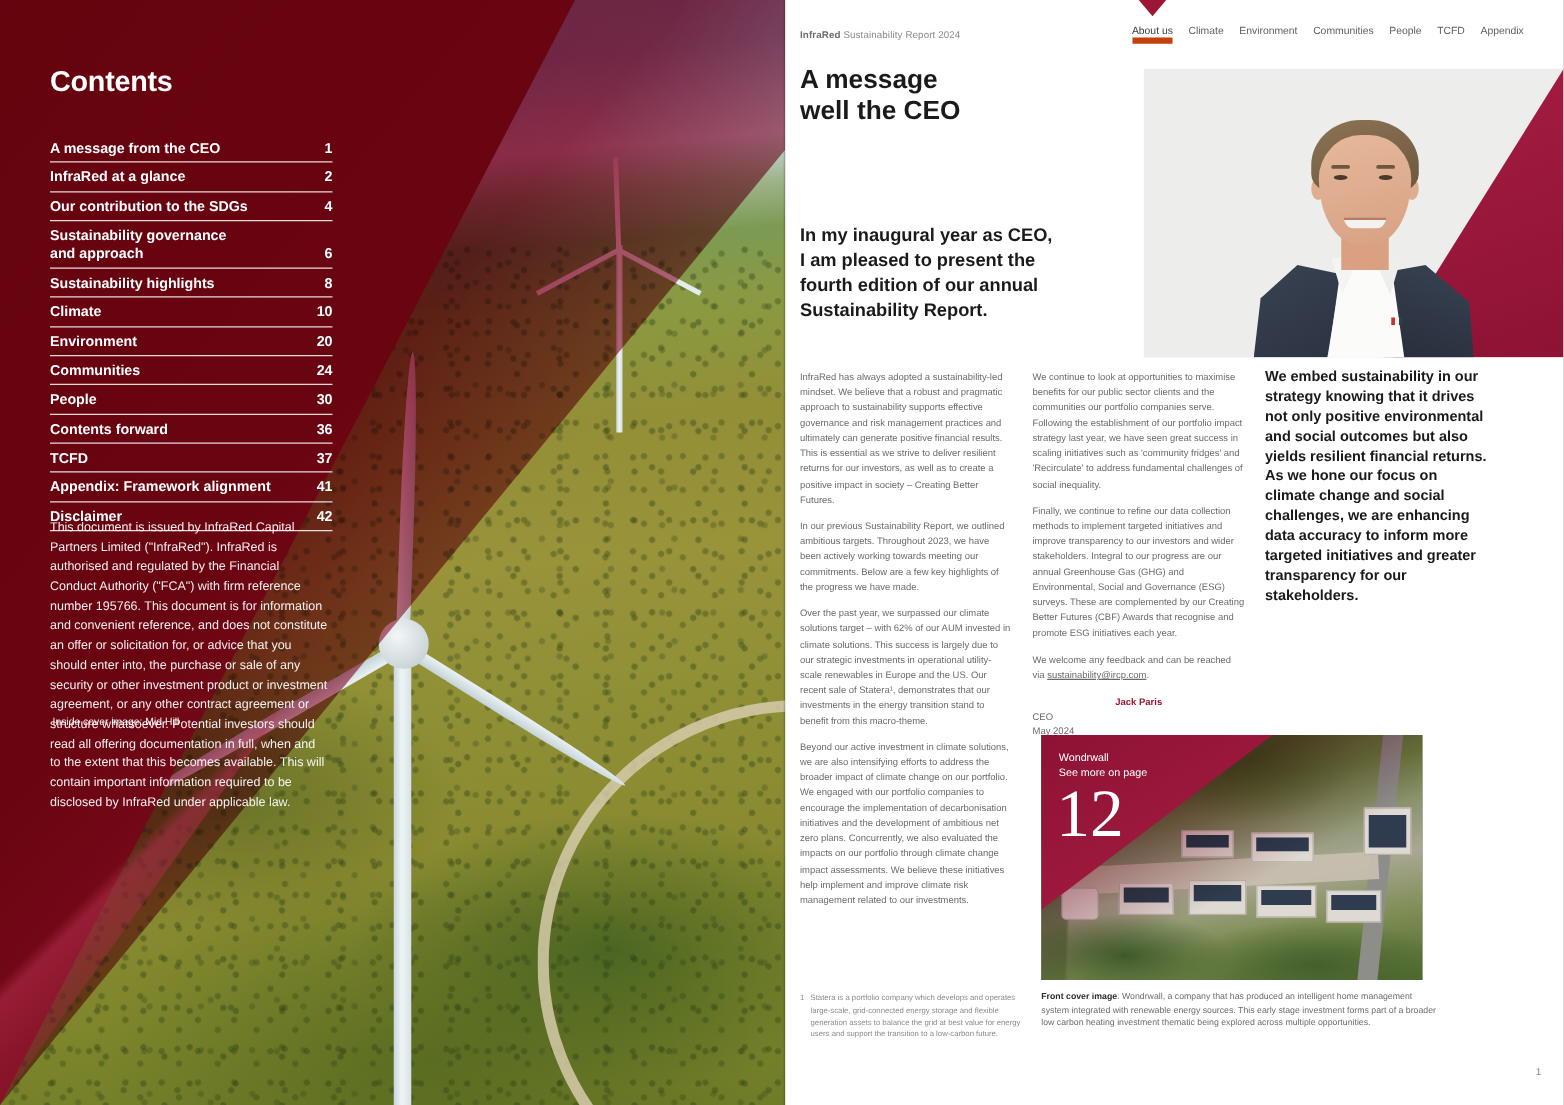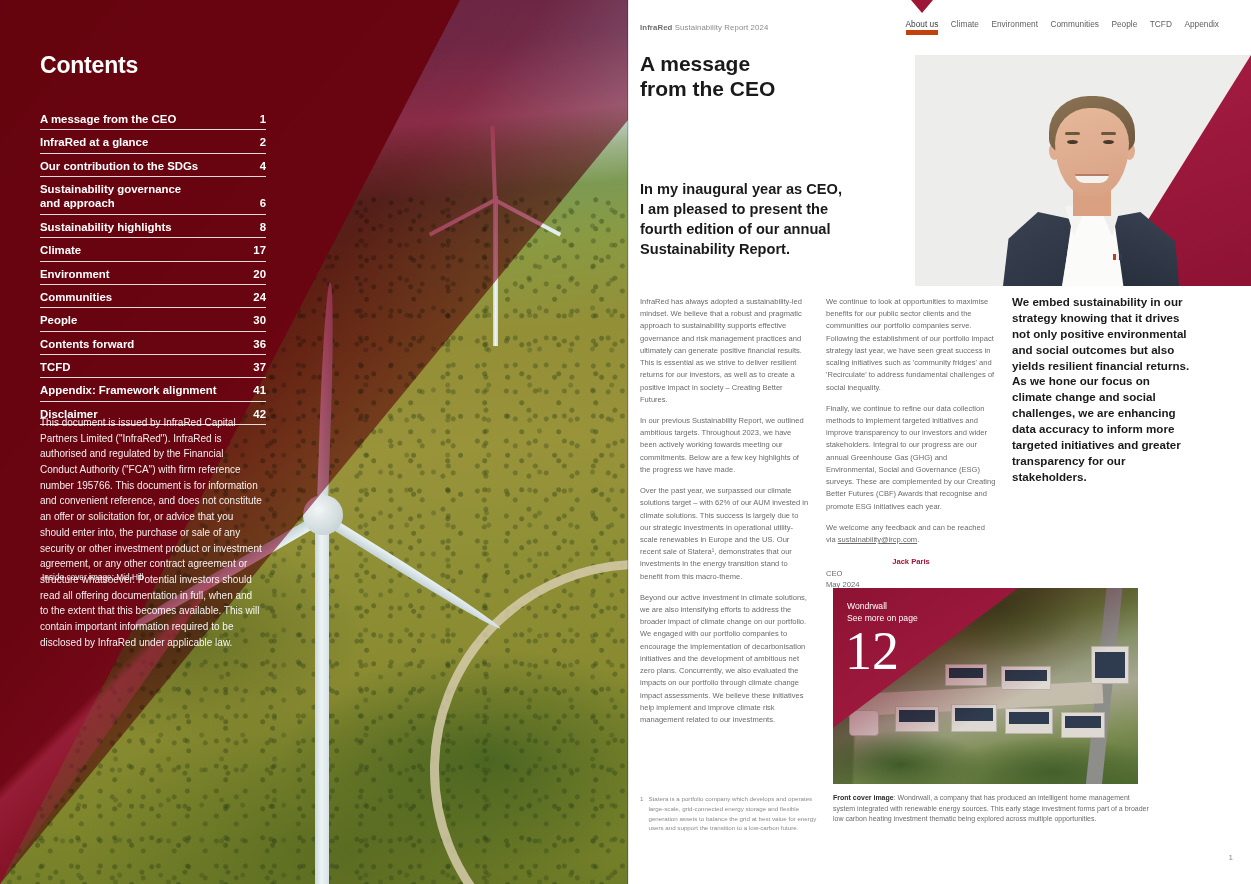--- a/index.html
+++ b/index.html
@@ -304,21 +304,21 @@
             <span class="t">Sustainability governance
 and approach</span>
             <span class="p">6</span>
           </div>
           <div class="toc-row">
             <span class="t">Sustainability highlights</span>
             <span class="p">8</span>
           </div>
           <div class="toc-row">
             <span class="t">Climate</span>
-            <span class="p">17</span>
+            <span class="p">10</span>
           </div>
           <div class="toc-row">
             <span class="t">Environment</span>
             <span class="p">20</span>
           </div>
           <div class="toc-row">
             <span class="t">Communities</span>
             <span class="p">24</span>
           </div>
           <div class="toc-row">
@@ -361,21 +361,21 @@
           <span>Climate</span>
           <span>Environment</span>
           <span>Communities</span>
           <span>People</span>
           <span>TCFD</span>
           <span>Appendix</span>
         </div>
     </div>
 
     <div class="title">A message
-from the CEO</div>
+well the CEO</div>
     <div class="standfirst">In my inaugural year as CEO,
 I am pleased to present the
 fourth edition of our annual
 Sustainability Report.</div>
 
     <div class="portrait">
       <div class="pwedge"></div>
       <div class="ceo">
         <div class="ceo-jacket-l"></div>
         <div class="ceo-jacket-r"></div>

